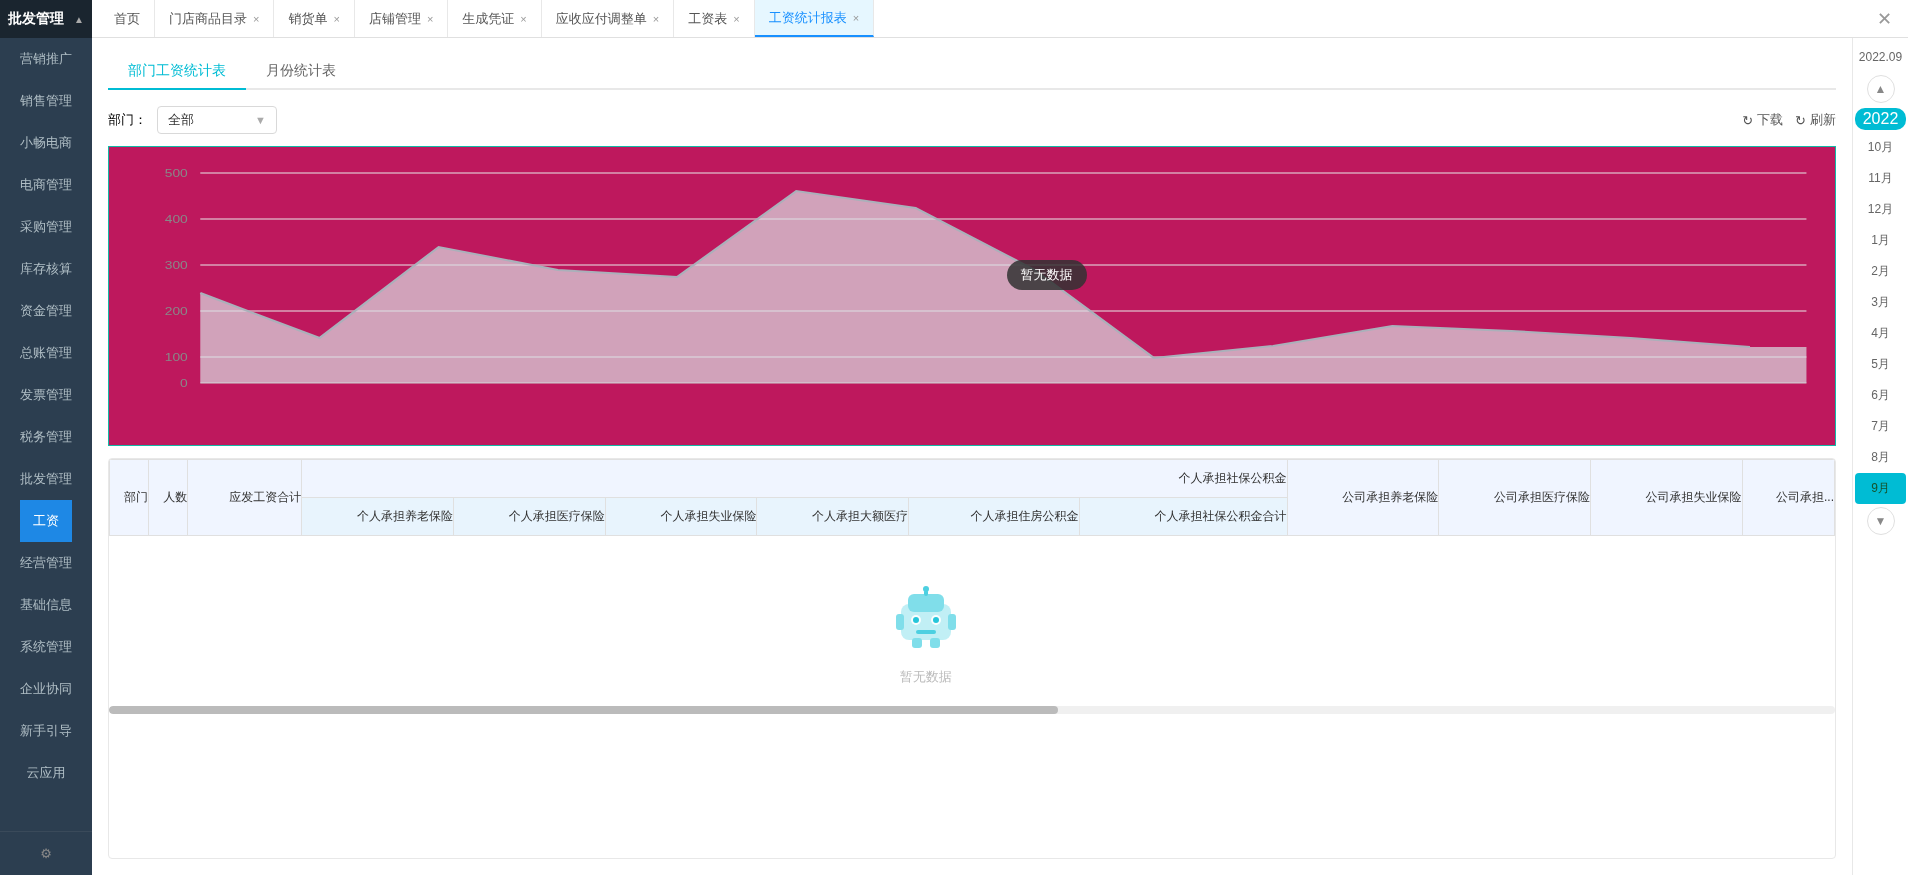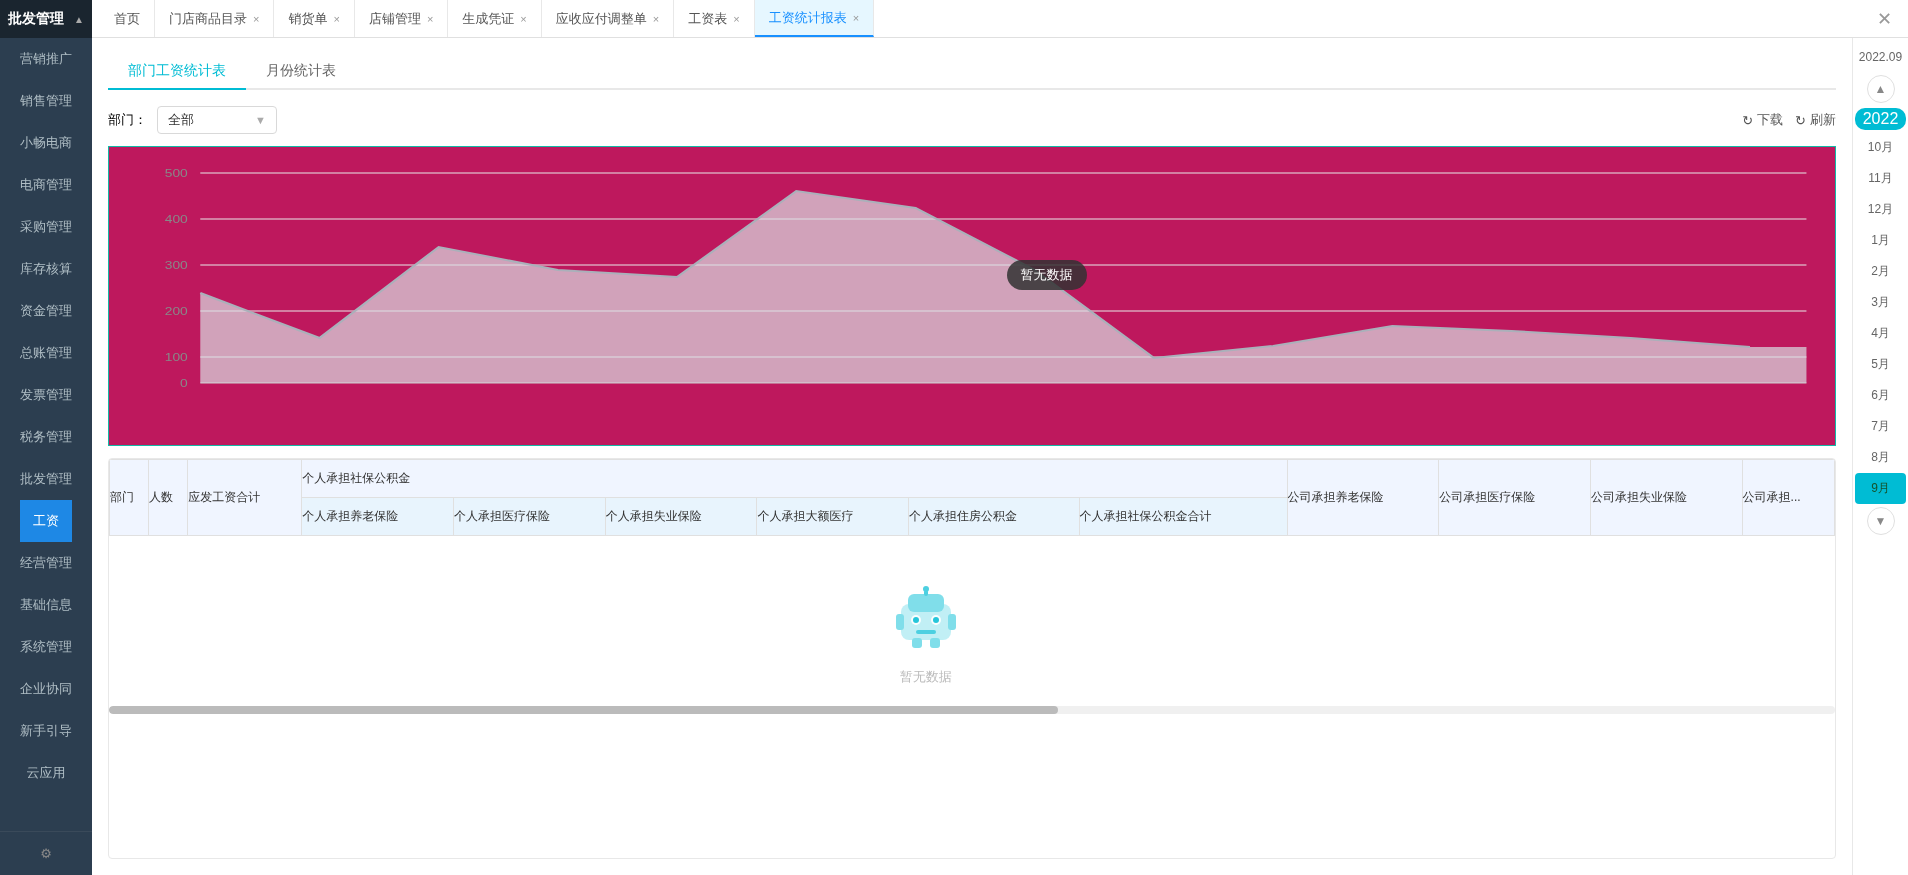--- a/index.html
+++ b/index.html
@@ -190,21 +190,21 @@
     .table-scroll { overflow-x: auto; }
     table {
       width: 100%;
       border-collapse: collapse;
       font-size: 12px;
     }
     thead tr th {
       background: #f0f5ff;
       border: 1px solid #e0e0e0;
       padding: 10px 0;
-      text-align: left;
+      text-align: right;
       font-weight: 500;
       color: #333;
       white-space: nowrap;
     }
     thead tr.header-group th {
       background: #e8f4fd;
     }
     tbody tr td {
       border: 1px solid #e8e8e8;
       padding: 10px 12px;

